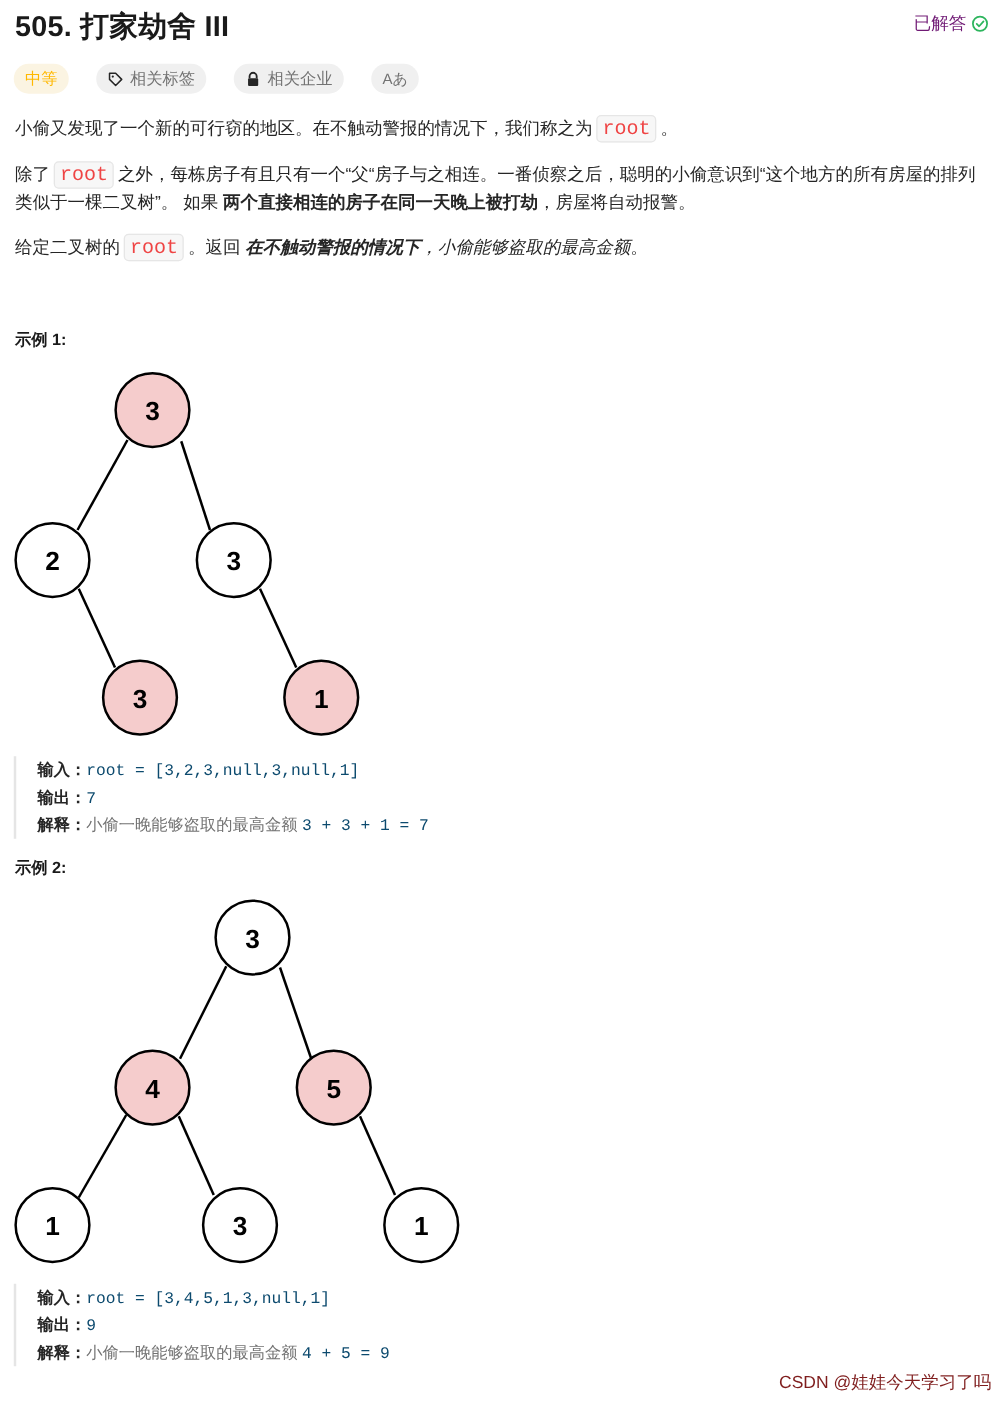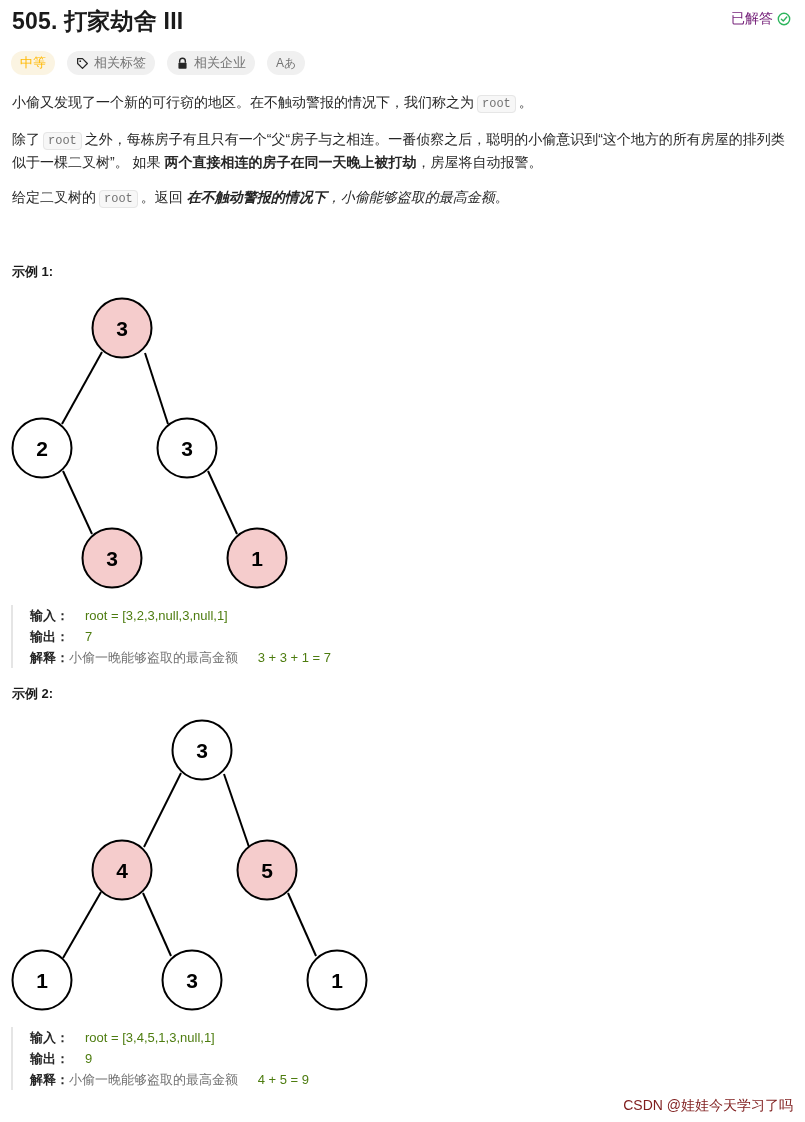--- a/index.html
+++ b/index.html
@@ -12,49 +12,49 @@
       position:absolute; left:12px; top:6px;
       font-size:23px; font-weight:bold; color:#1a1a1a; letter-spacing:0.2px;
     }
     .solved {
       position:absolute; right:14px; top:10px;
       display:flex; align-items:center; gap:4px;
       font-size:14px; color:#701a75;
     }
     .solved svg { width:14px; height:14px; }
     .tags {
-      position:absolute; left:11px; top:51px; display:flex; gap:12px;
+      position:absolute; left:11px; top:51px; display:flex; gap:22px;
     }
     .tag {
       height:24px; border-radius:12px; background:#f0f0f0;
       display:flex; align-items:center; padding:0 9px;
       font-size:13px; color:#737373; gap:5px; cursor:pointer;
     }
     .tag.diff { color:#ffb800; background:#fbf4e2; }
     .tag svg { width:13px; height:13px; }
     .para {
       position:absolute; left:12px; font-size:14px; line-height:21px; color:#262626;
       width:780px;
     }
     code.inline {
       font-family:"Liberation Mono","DejaVu Sans Mono", monospace;
-      font-size:12px; color:#737373; background:#f7f7f7;
+      font-size:16px; color:#ef4444; background:#f7f7f7;
       border:1px solid #e6e6e6; border-radius:4px; padding:1px 4px; margin:0 3px;
     }
     .heading {
       position:absolute; left:12px; font-size:13px; font-weight:bold; color:#1a1a1a;
     }
     .quote {
       position:absolute; left:11px; border-left:2px solid #e5e5e5;
       padding-left:17px; font-size:13px; line-height:21px;
     }
     .quote .lbl { font-weight:bold; color:#262626; }
     .quote .val {
-      font-family:Liberation Sans, sans-serif;
-      color:#4d7c0f; font-size:13px;margin-left:16px;
+      font-family:Liberation Mono, monospace;
+      color:#0c4a6e; font-size:13px;
     }
     .quote .zh { color:#737373; }
     .tree { position:absolute; left:0; }
     .watermark {
       position:absolute; right:12px; top:1097px; font-size:14px; color:#7f1d1d;
     }
   </style>
 </head>
 <body>
 

